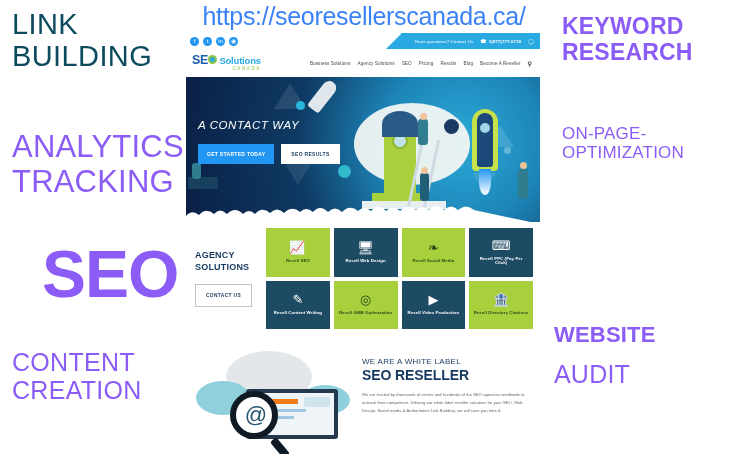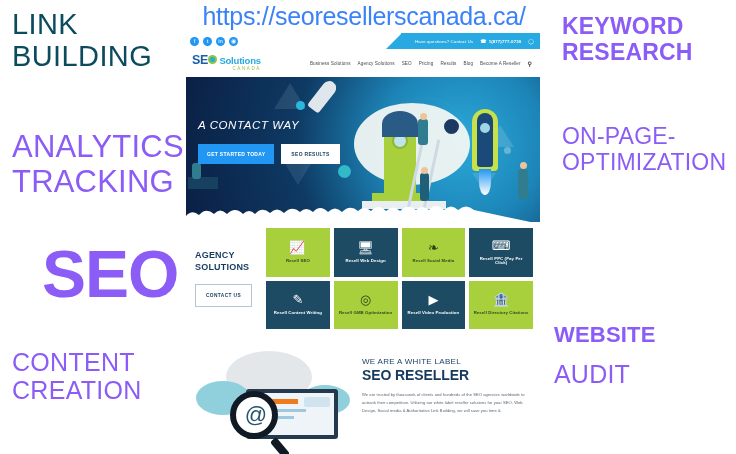--- a/index.html
+++ b/index.html
@@ -50,21 +50,21 @@
     font-weight: 400;
     letter-spacing: 0.3px;
   }
   .kw-keyword {
     left: 562px; top: 14px;
     font-size: 23px;
     font-weight: 700;
   }
   .kw-onpage {
     left: 562px; top: 124px;
-    font-size: 23px;
+    font-size: 17px;
     font-weight: 400;
   }
   .kw-website {
     left: 554px; top: 323px;
     font-size: 22px;
     font-weight: 700;
     letter-spacing: 0.2px;
   }
   .kw-audit {
     left: 554px; top: 360px;

